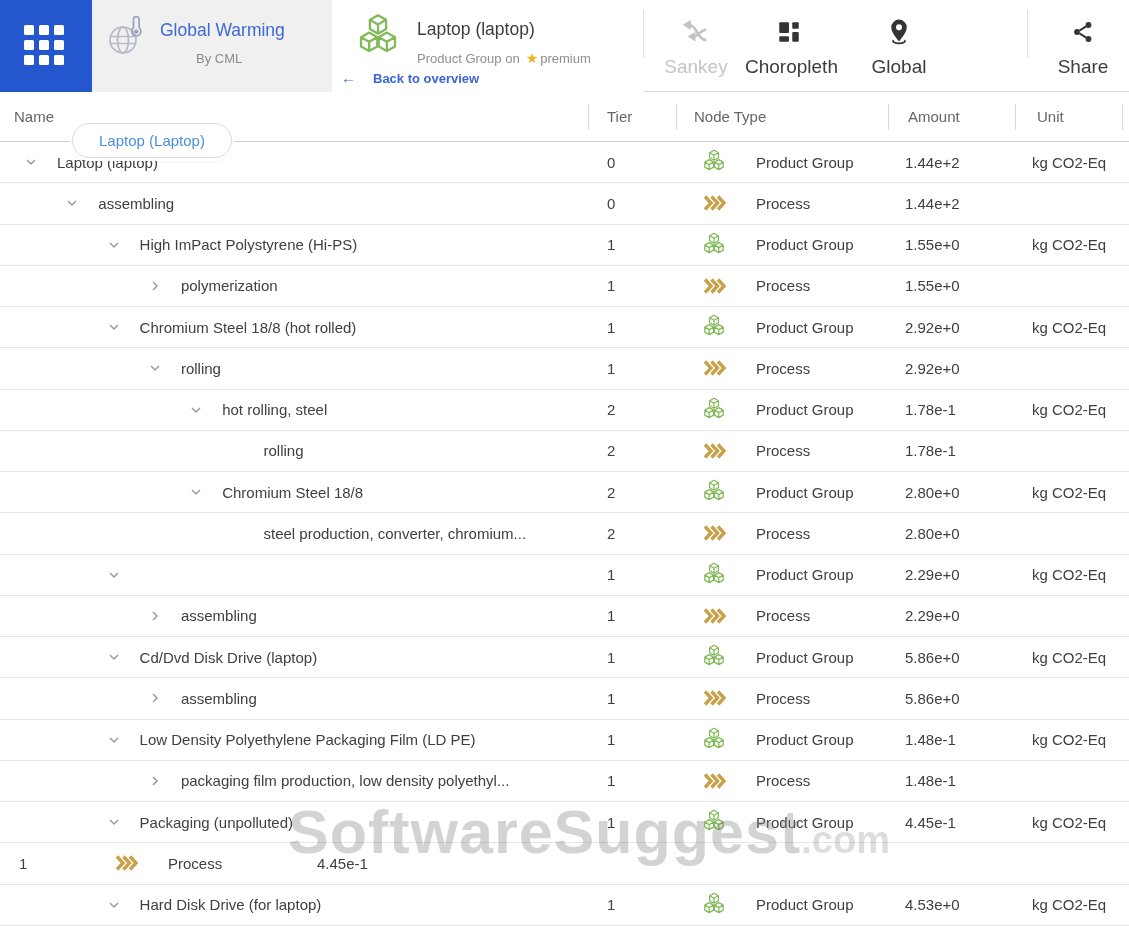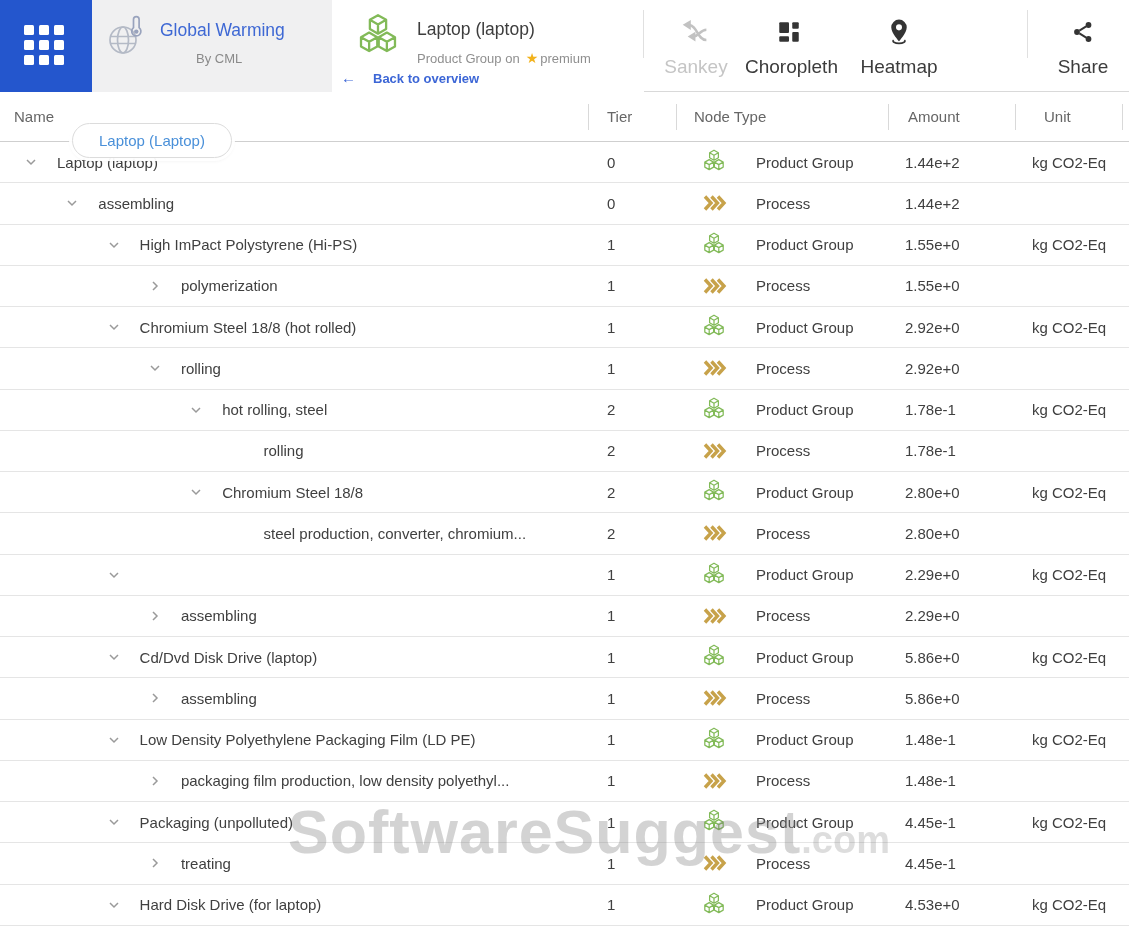--- a/index.html
+++ b/index.html
@@ -37,21 +37,21 @@
   .tool.active .tlabel { color:#3f5bd8; }
   .grid-ring { width:42px; height:42px; border:2px solid #4d7be0; border-radius:50%; display:flex; align-items:center; justify-content:center; }
 
   
   .thead { position:absolute; left:0; top:92px; width:1129px; height:50px; display:flex; align-items:flex-end; background:#fff; border-bottom:1px solid #cfcfcf; }
   .th { font-size:15px; color:#666; position:relative; height:100%; display:flex; align-items:center; }
   .th-name { width:588px; padding-left:14px; }
   .th-tier { width:88px; padding-left:19px; }
   .th-type { width:212px; padding-left:18px; }
   .th-amt  { width:127px; padding-left:20px; }
-  .th-unit { width:114px; padding-left:29px; }
+  .th-unit { width:114px; padding-left:22px; }
   .th-tier::before, .th-type::before, .th-amt::before, .th-unit::before {
     content:""; position:absolute; left:0; top:12px; width:1px; height:26px; background:#d9d9d9; }
   .th-unit::after { content:""; position:absolute; right:6px; top:12px; width:1px; height:26px; background:#d9d9d9; }
 
   .tbody { position:absolute; left:0; top:142px; width:1129px; height:784px; overflow:hidden; }
   .row { height:41.26px; display:flex; align-items:center; border-bottom:1px solid #e5e5e5; background:#fff; }
   .c-name { width:588px; display:flex; align-items:center; overflow:hidden; white-space:nowrap; }
   .c-tier { width:88px; padding-left:19px; font-size:15px; color:#404040; }
   .c-type { width:212px; display:flex; align-items:center; }
   .c-type .nt-icon { margin-left:25px; flex:0 0 auto; }
@@ -183,21 +183,21 @@
       <div class="tlabel">Choropleth</div>
     </div>
 
     <div class="tool" style="left:855px;">
       <div class="ticon">
         <svg width="26" height="28" viewBox="0 0 24 26">
           <path d="M12 1.5 a7.2 7.2 0 0 0 -7.2 7.2 c0 5.4 7.2 13 7.2 13 s7.2 -7.6 7.2 -13 A7.2 7.2 0 0 0 12 1.5 z m0 10 a2.8 2.8 0 1 1 0 -5.6 a2.8 2.8 0 0 1 0 5.6 z" fill="currentColor"></path>
           <path d="M7 20.5 a5.5 2.2 0 1 0 10 0" fill="none" stroke="currentColor" stroke-width="1.6"></path>
         </svg>
       </div>
-      <div class="tlabel">Heatmap</div>
+      <div class="tlabel">Global</div>
     </div>
 
 
     <div class="tool" style="left:1039px;">
       <div class="ticon">
         <svg width="24" height="24" viewBox="0 0 24 24">
           <g fill="currentColor">
             <circle cx="17.5" cy="5" r="2.9"></circle>
               <circle cx="6" cy="12" r="2.9"></circle>
               <circle cx="17.5" cy="19" r="2.9"></circle>
@@ -571,29 +571,20 @@
         <svg class="nt-icon pg-icon" width="26" height="26" viewBox="0 0 26 26">
             <use href="#sym-cubes"></use>
           </svg>
         <span class="nt-label">Product Group</span>
       </div>
       <div class="c-amt">4.45e-1</div>
       <div class="c-unit">kg CO2-Eq</div>
     </div>
 
     <div class="row">
-      <div class="c-name">
-        <span class="indent" style="width: 147.9px;"></span>
-        <span class="chev">
-          <svg width="14" height="14" viewBox="0 0 14 14">
-              <use href="#sym-chev-right"></use>
-            </svg>
-        </span>
-        <span class="nm">treating</span>
-      </div>
       <div class="c-tier">1</div>
       <div class="c-type">
         <svg class="nt-icon pr-icon" width="26" height="26" viewBox="0 0 26 26">
             <use href="#sym-process"></use>
           </svg>
         <span class="nt-label">Process</span>
       </div>
       <div class="c-amt">4.45e-1</div>
       <div class="c-unit"></div>
     </div>

